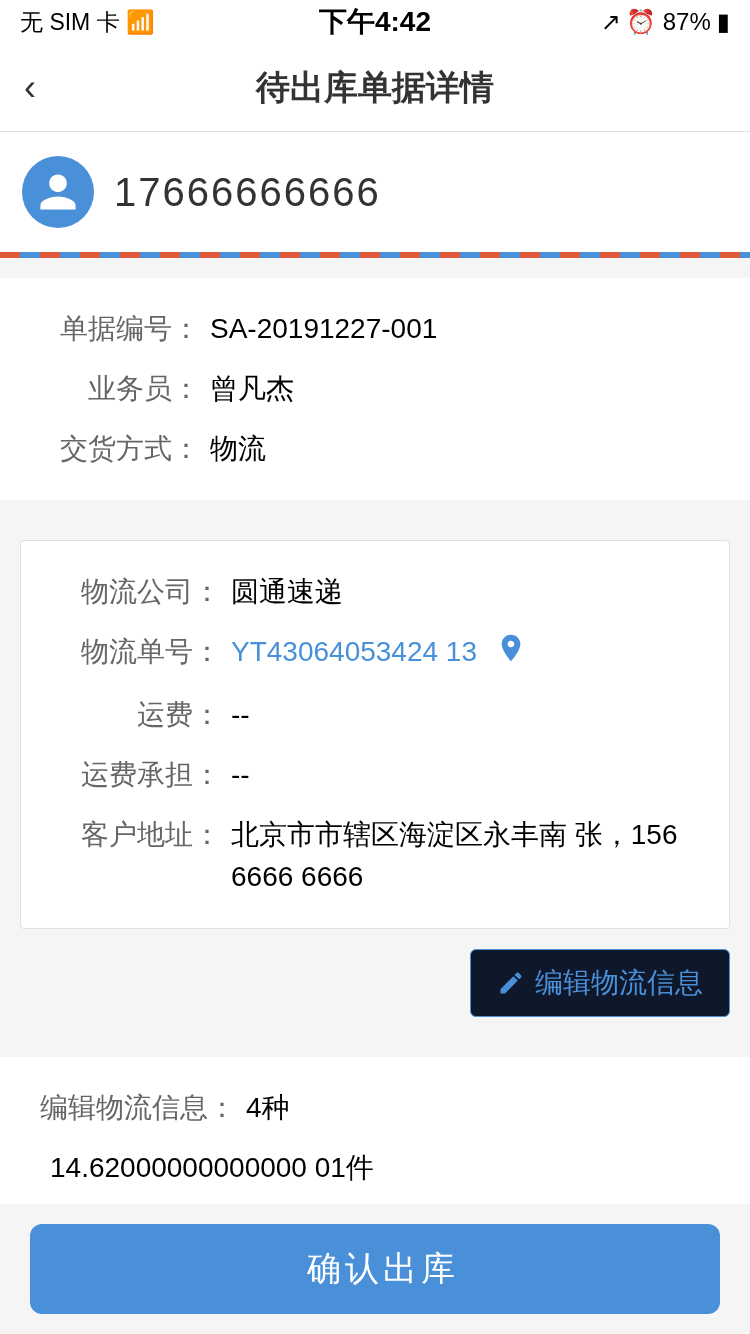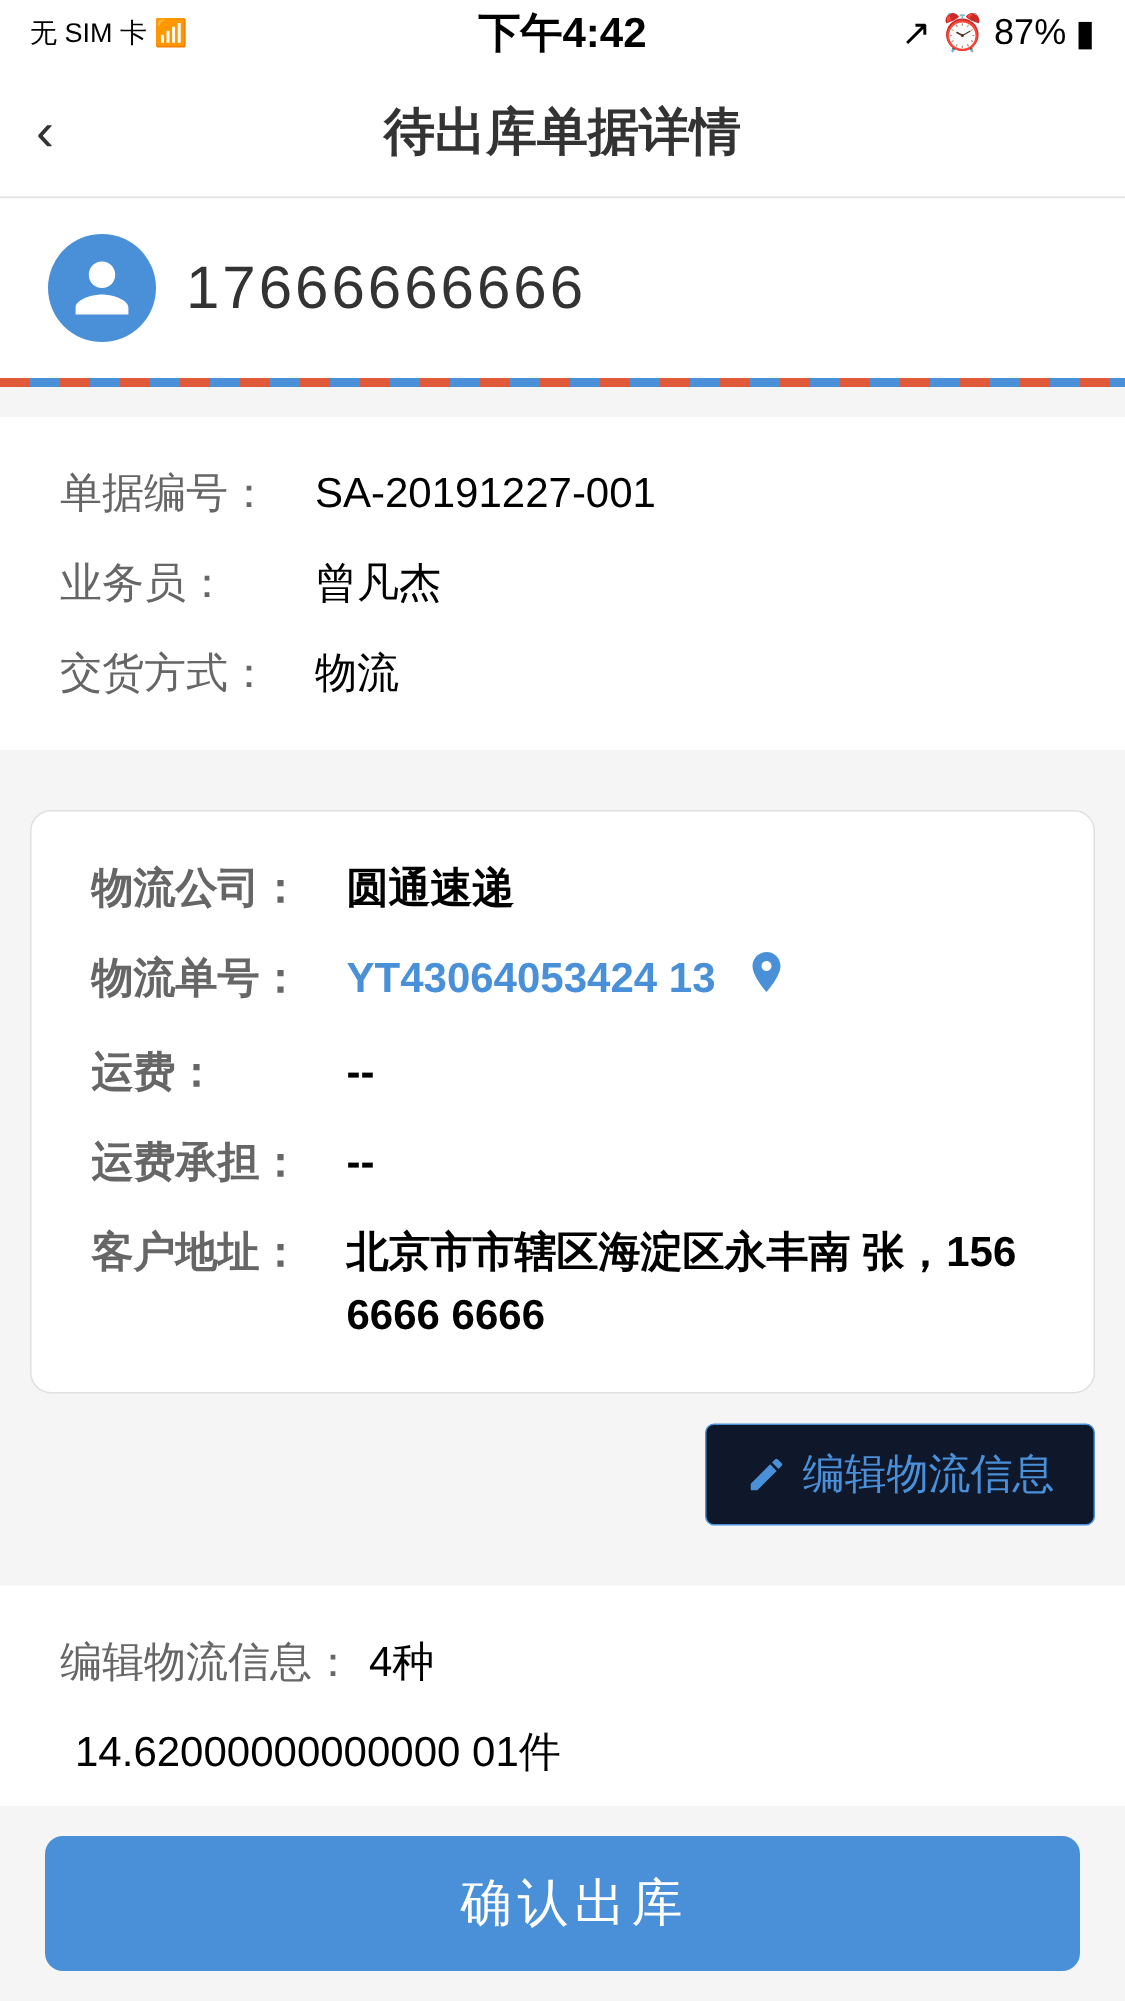--- a/index.html
+++ b/index.html
@@ -17,21 +17,21 @@
     .status-bar {
       width: 750px;
       height: 44px;
       background: #fff;
       display: flex;
       align-items: center;
       justify-content: space-between;
       padding: 0 20px;
     }
     .status-left {
-      font-size: 18px;
+      font-size: 23px;
       font-weight: 500;
       color: #000;
     }
     .status-center {
       font-size: 28px;
       font-weight: 600;
       color: #000;
       position: absolute;
       left: 50%;
       transform: translateX(-50%);
@@ -69,21 +69,21 @@
     }
 
     
     .content {
       background: #f5f5f5;
     }
 
     
     .user-header {
       background: #fff;
-      padding: 24px 32px;
+      padding: 24px 22px;
       display: flex;
       align-items: center;
       gap: 20px;
     }
     .user-avatar {
       width: 72px;
       height: 72px;
       border-radius: 50%;
       background: #4a90d9;
       display: flex;
@@ -126,40 +126,40 @@
       margin-bottom: 18px;
       font-size: 28px;
       line-height: 1.5;
     }
     .info-row:last-child {
       margin-bottom: 0;
     }
     .info-label {
       color: #666;
       min-width: 160px;
+      text-align: right;
       flex-shrink: 0;
     }
     .info-value {
       color: #000000;
       flex: 1;
       padding-left: 10px;
     }
     .info-value.link-style {
       color: #4a90d9;
     }
 
     
     .logistics-card {
       background: #fff;
       margin: 20px 0 0 0;
       padding: 30px 40px;
       border: 1px solid #e0e0e0;
       margin: 20px 20px 0 20px;
-      border-radius: 14px;
-      font-weight: bold;
+      border-radius: 4px;
     }
 
     
     .location-icon {
       display: inline-block;
       margin-left: 10px;
       vertical-align: middle;
     }
     .location-icon svg {
       width: 32px;

